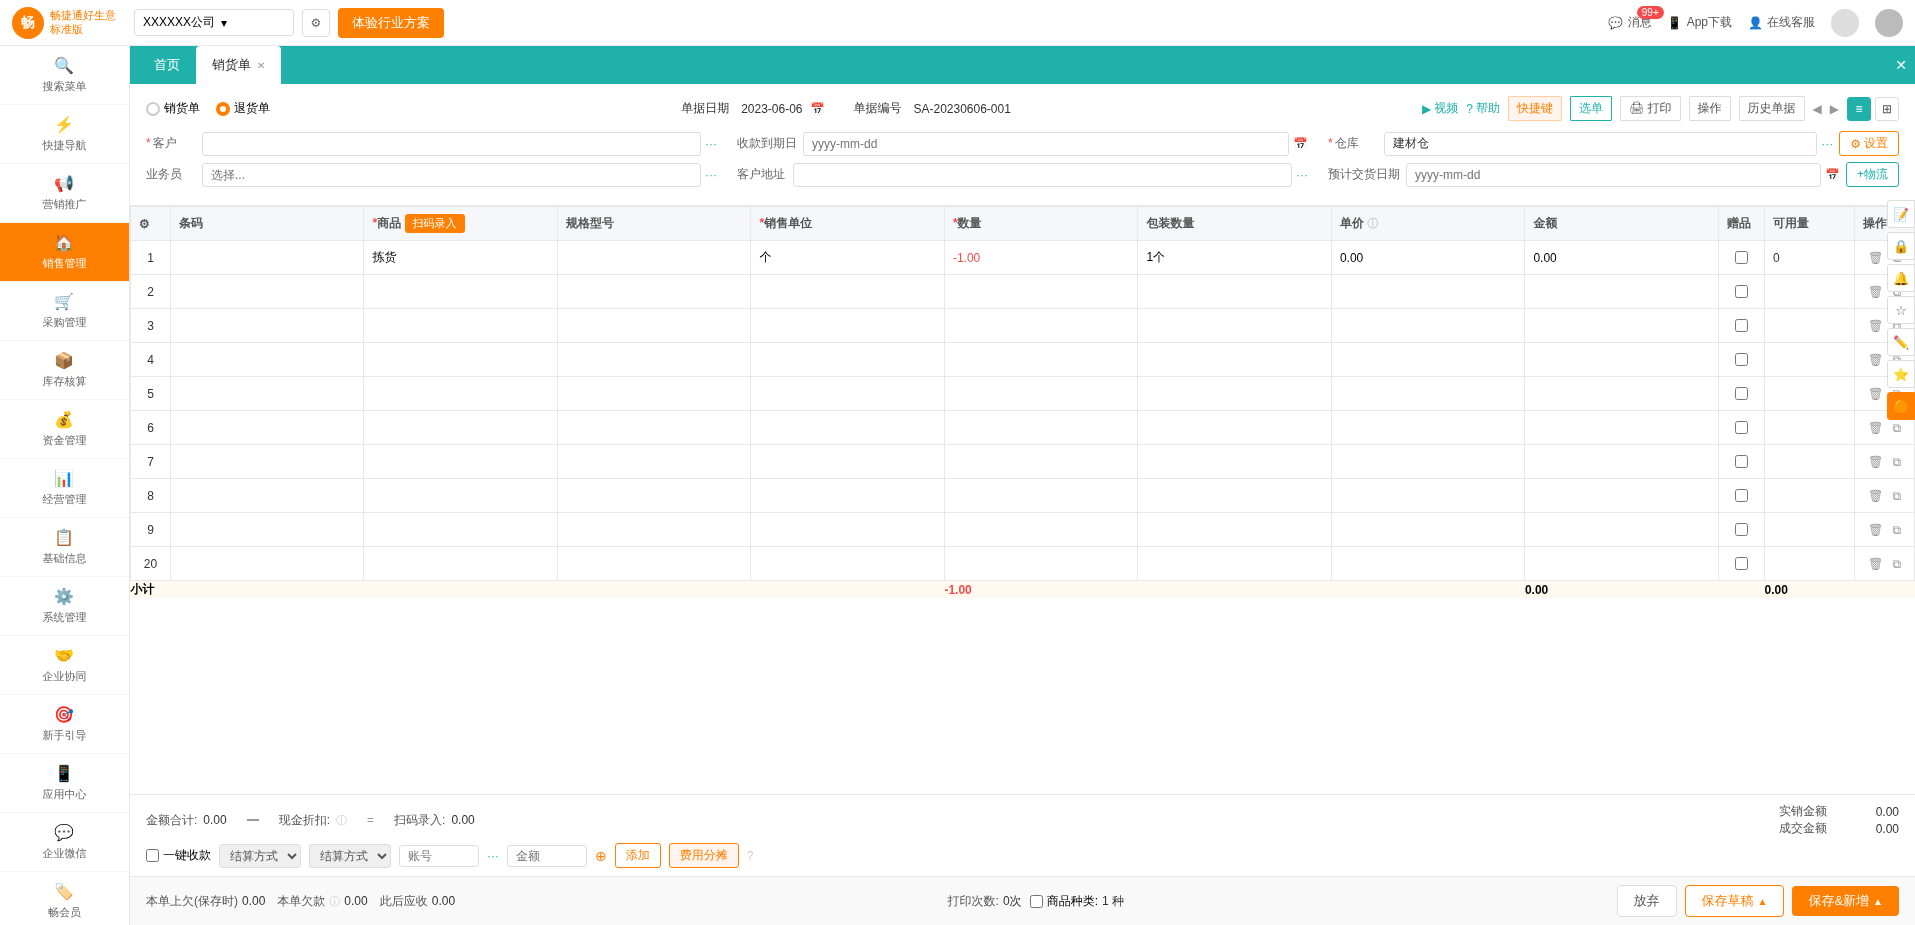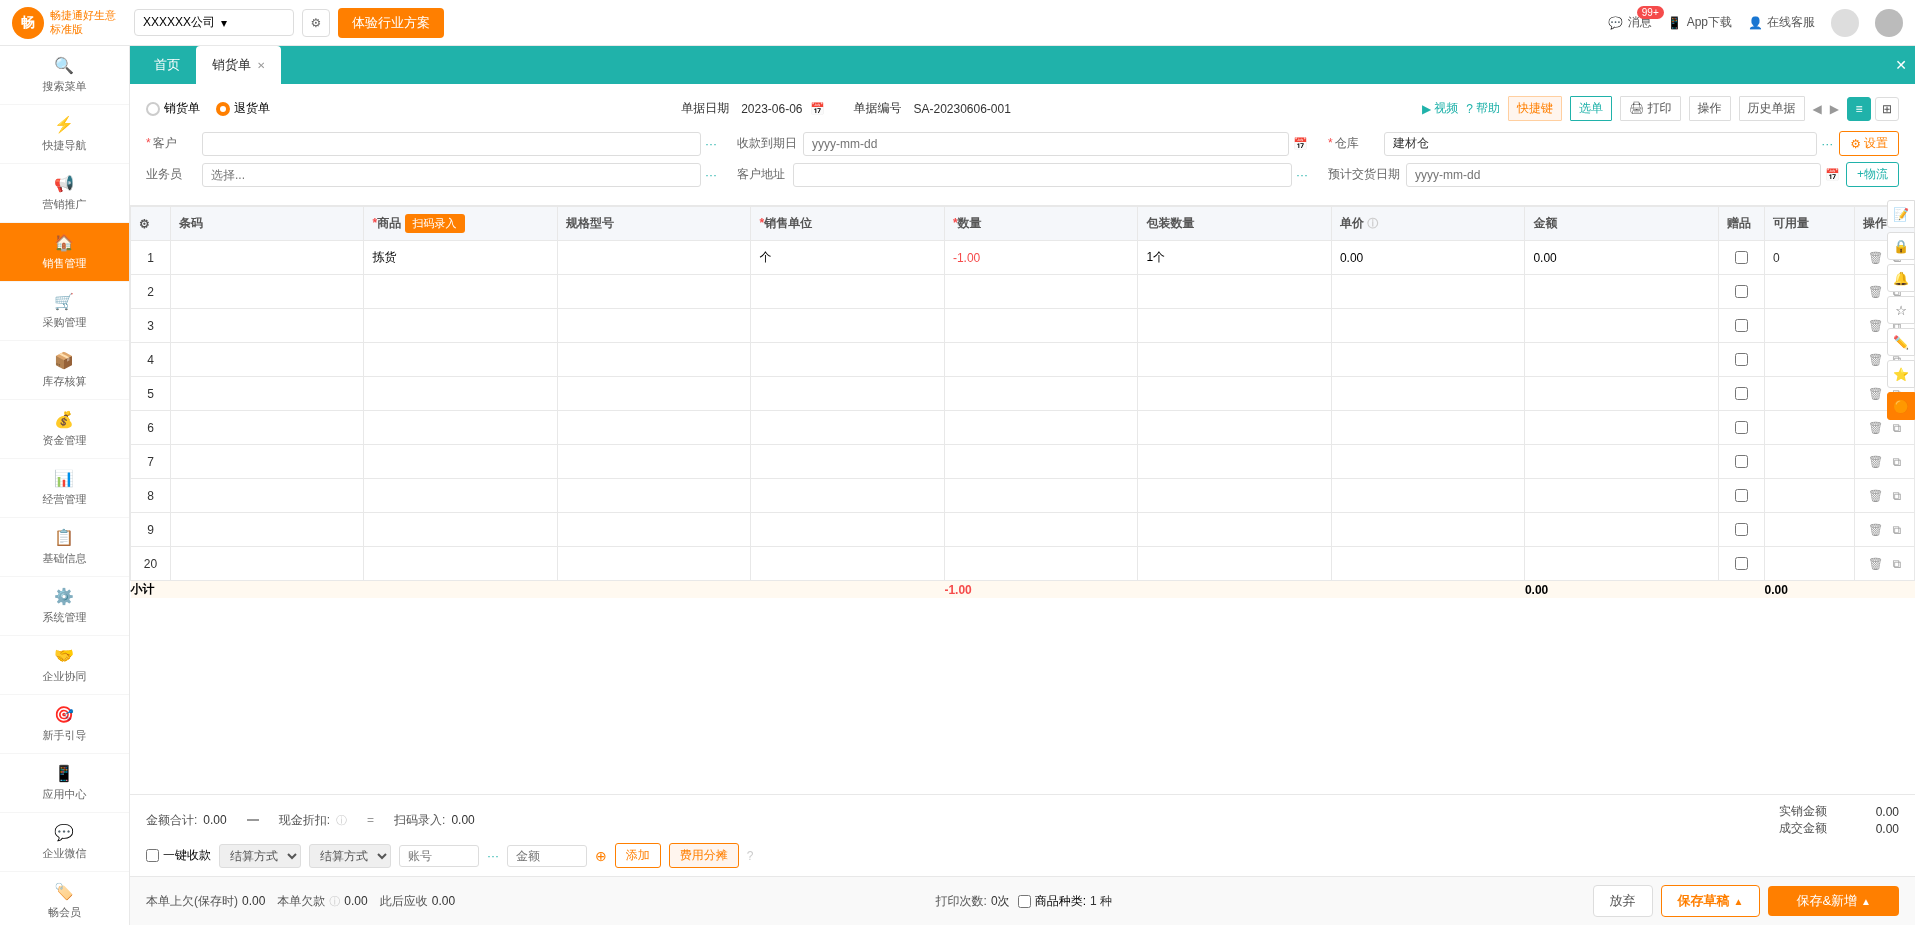--- a/index.html
+++ b/index.html
@@ -94,22 +94,22 @@
     .right-summary { margin-left: auto; text-align: right; }
     .right-summary-row { display: flex; justify-content: flex-end; align-items: center; gap: 12px; color: #555; font-size: 12px; }
     .right-summary-val { color: #333; min-width: 60px; text-align: right; }
 
     
     .footer-action-bar { background: #f9f9f9; border-top: 1px solid #e8e8e8; display: flex; align-items: center; padding: 8px 16px; gap: 12px; flex-shrink: 0; }
     .footer-stat { display: flex; align-items: center; gap: 4px; color: #555; font-size: 12px; }
     .footer-stat-val { color: #333; }
     .footer-mid { margin-left: auto; display: flex; align-items: center; gap: 8px; }
     .footer-btn { border: 1px solid #ddd; background: #fff; border-radius: 4px; padding: 6px 16px; cursor: pointer; font-size: 13px; color: #555; }
-    .save-draft-btn { border: 1px solid #ff7f00; background: #fff; color: #ff7f00; border-radius: 4px; padding: 6px 16px; cursor: pointer; font-size: 13px; display: flex; align-items: center; gap: 4px; font-weight: bold; }
-    .save-new-btn { background: #ff7f00; color: #fff; border: none; border-radius: 4px; padding: 6px 28px; cursor: pointer; font-size: 13px; display: flex; align-items: center; gap: 4px; }
+    .save-draft-btn { border: 1px solid #ff7f00; background: #fff; color: #ff7f00; border-radius: 4px; padding: 6px 16px; cursor: pointer; font-size: 13px; display: flex; align-items: center; gap: 4px; }
+    .save-new-btn { background: #ff7f00; color: #fff; border: none; border-radius: 4px; padding: 6px 16px; cursor: pointer; font-size: 13px; display: flex; align-items: center; gap: 4px; }
     .chevron-up { font-size: 10px; }
 
     
     .right-float { position: fixed; right: 0; top: 200px; display: flex; flex-direction: column; gap: 4px; z-index: 100; }
     .float-btn { width: 28px; height: 28px; background: #fff; border: 1px solid #ddd; border-radius: 3px 0 0 3px; display: flex; align-items: center; justify-content: center; cursor: pointer; color: #666; font-size: 13px; }
     .float-btn.orange { background: #ff7f00; color: #fff; border-color: #ff7f00; }
     .date-label { color: #333; margin-right: 4px; }
     .no-label { color: #333; margin-left: 20px; margin-right: 4px; }
     .field-with-icon { display: flex; align-items: center; gap: 4px; flex: 1; }
     .three-dots { color: #20b2aa; cursor: pointer; font-size: 12px; }

